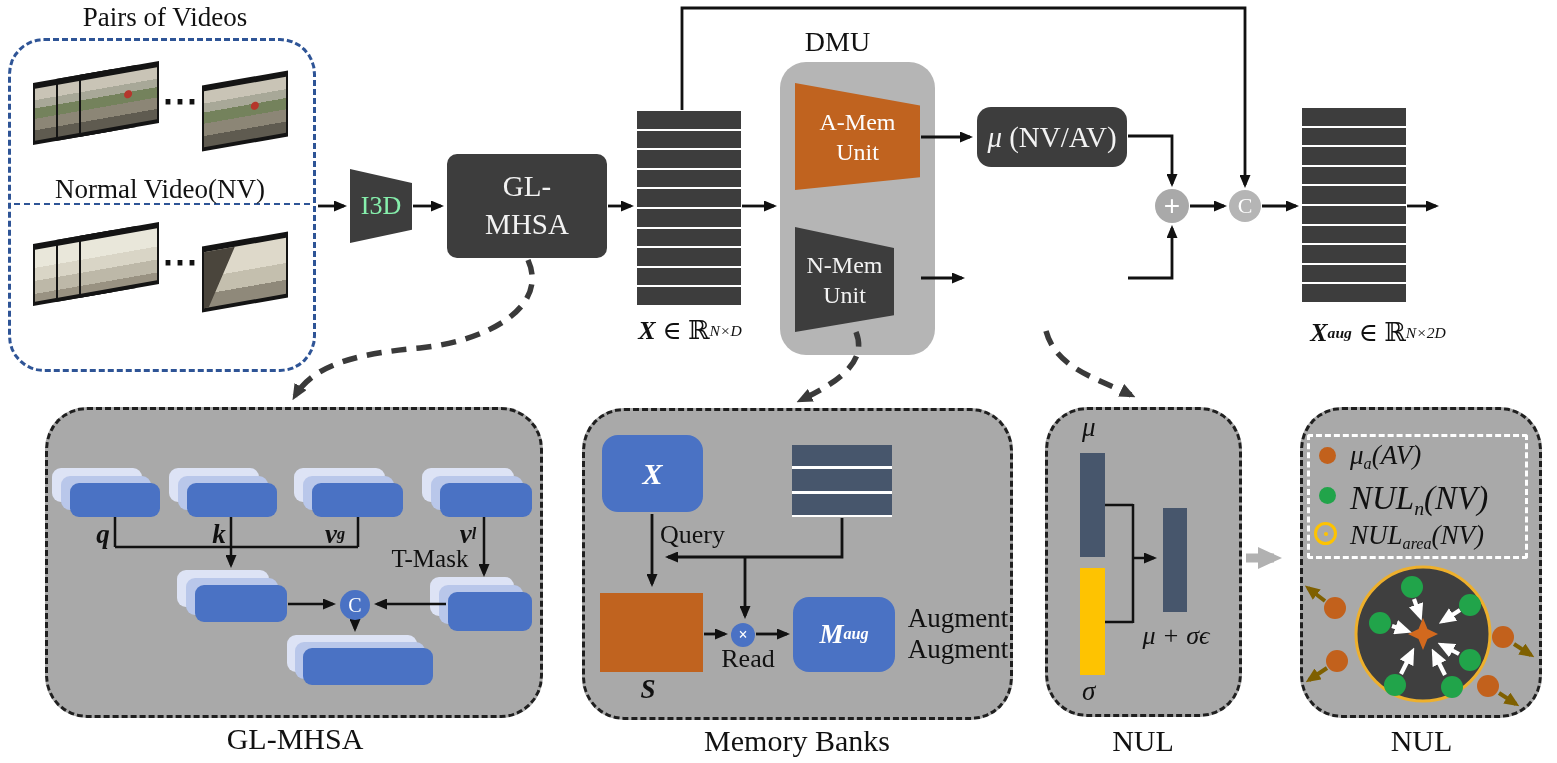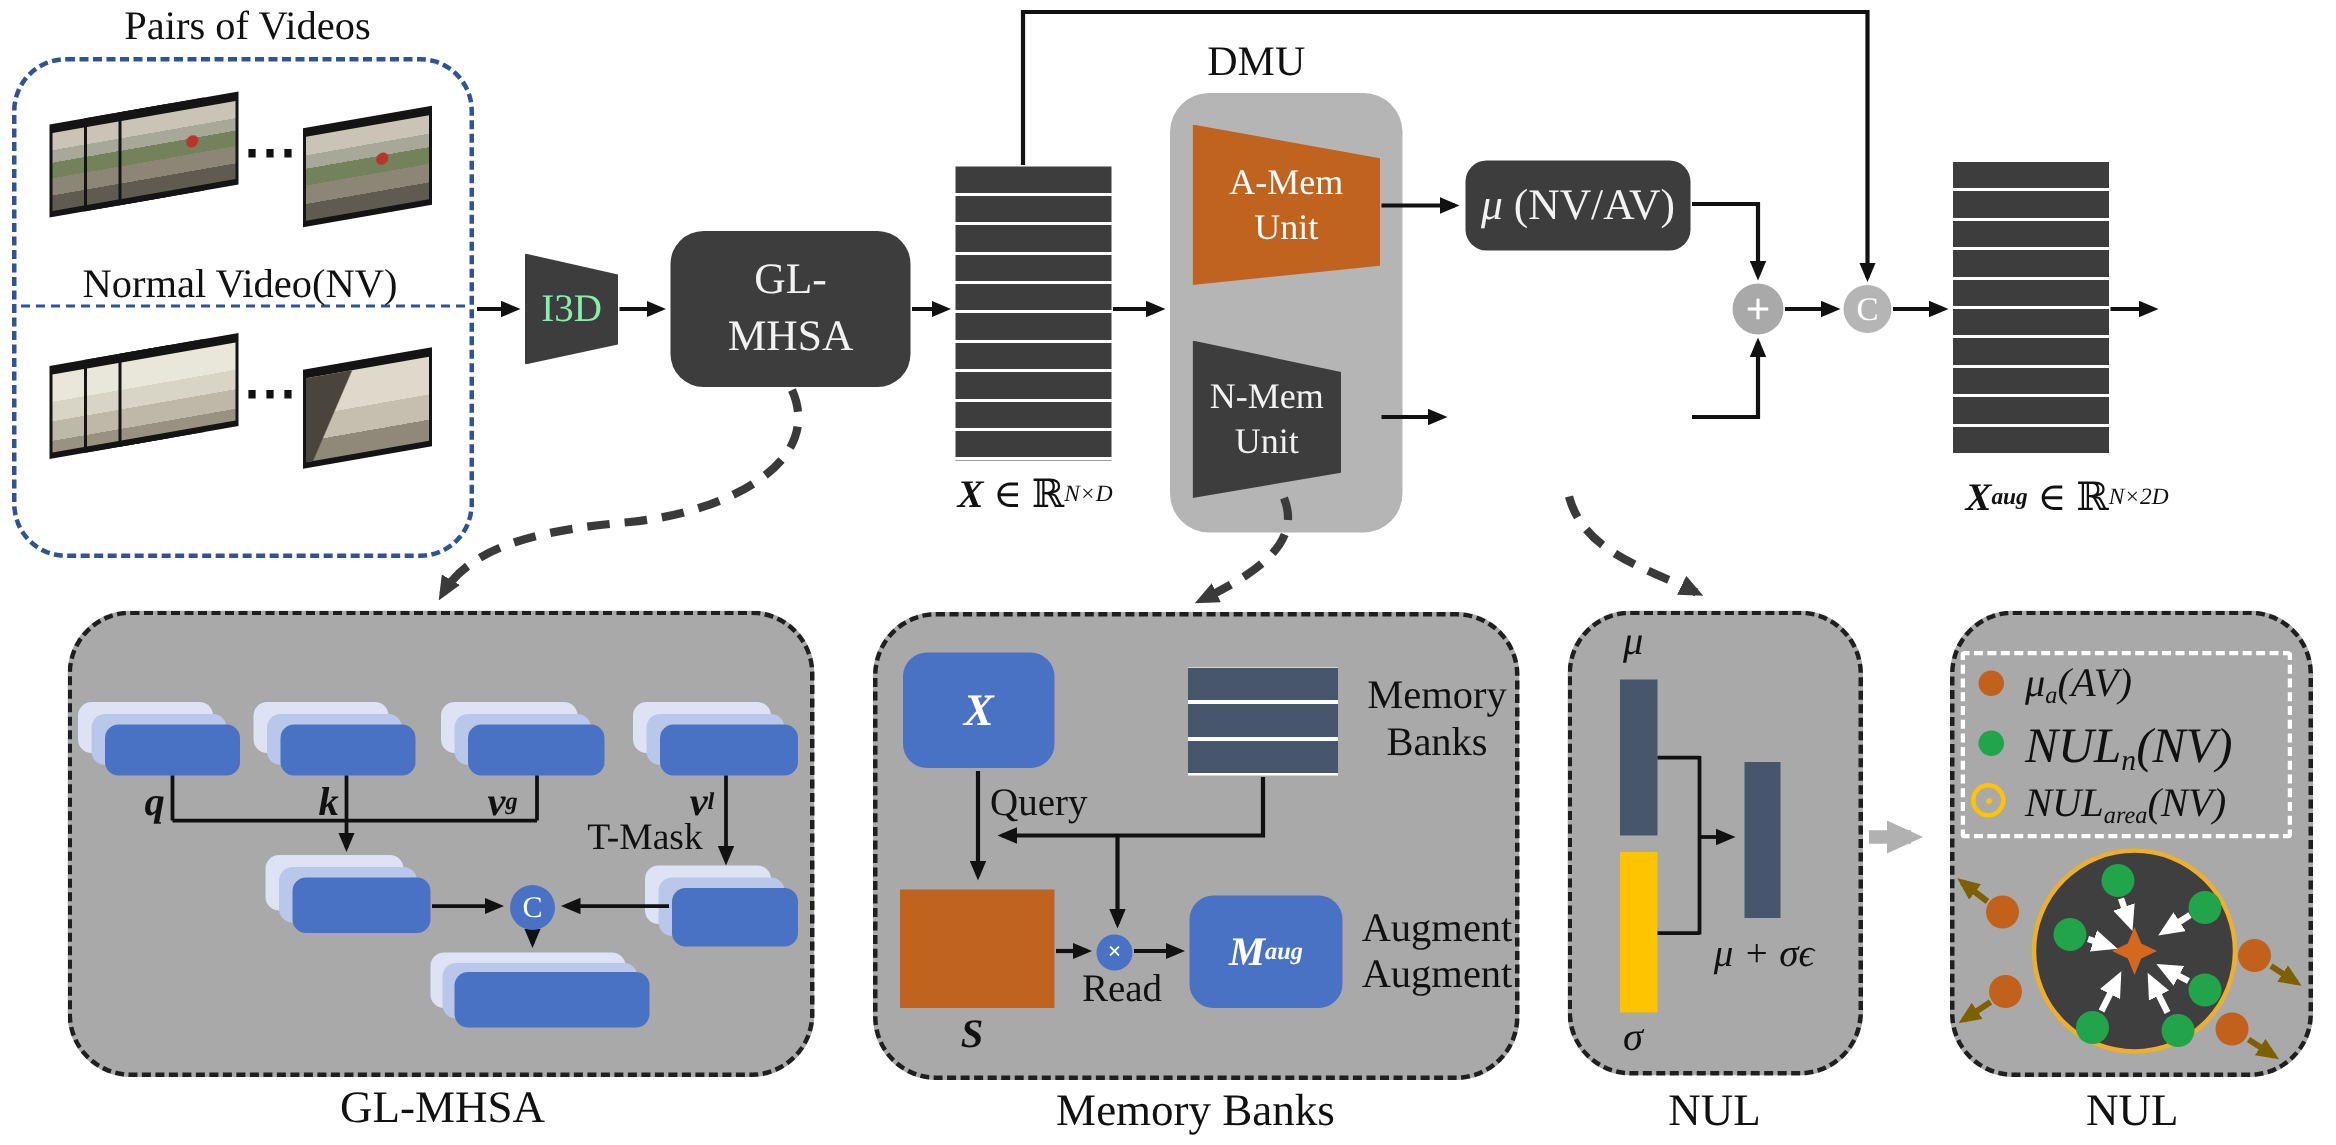--- a/index.html
+++ b/index.html
@@ -7,21 +7,21 @@
           font-family:"Liberation Serif","DejaVu Serif",serif;color:#111;}
   .abs{position:absolute;}
   .ctr{display:flex;align-items:center;justify-content:center;text-align:center;}
   .col{flex-direction:column;}
   .it{font-style:italic;}
   .bd{font-weight:bold;}
   .sub{font-size:0.60em;font-style:italic;vertical-align:-0.28em;}
   .sup{font-size:0.60em;font-style:italic;vertical-align:0.55em;}
   
   .darkbox{background:#3d3d3d;color:#f2f2f2;}
-  .round14{border-radius:14px;} .round16{border-radius:16px;} .round22{border-radius:22px;}
+  .round14{border-radius:14px;} .round16{border-radius:16px;} .round22{border-radius:10px;}
   
   .barstack{background:repeating-linear-gradient(180deg,#3d3d3d 0px,#3d3d3d 17.6px,#ffffff 17.6px,#ffffff 19.6px);}
   .bankstack{background:repeating-linear-gradient(180deg,#47566c 0px,#47566c 21.5px,#ffffff 21.5px,#ffffff 24.5px);}
   
   .panel{background:#a9a9a9;border:3px dashed #1f1f1f;border-radius:42px;box-sizing:border-box;}
   
   .bluebox{border:3px dashed #2e5496;border-radius:36px;box-sizing:border-box;}
   .vframe{position:absolute;background:#141414;transform:skewY(-10deg);
           padding:6px 2px 4px 2px;box-sizing:border-box;}
   .scene{width:100%;height:100%;}
@@ -192,24 +192,20 @@
     <div class="card mid" style="left:8px;top:7px;width:130px;height:37px;"></div>
     <div class="card front" style="left:16px;top:13px;width:130px;height:37px;"></div>
   </div>
 
   <div class="abs panel" style="left:582px;top:408px;width:431px;height:312px;"></div>
   <div class="abs ctr" style="left:702px;top:724px;width:190px;font-size:30px;">Memory Banks</div>
 
   <div class="abs ctr bd it" style="left:602px;top:435px;width:101px;height:77px;background:#4a72c4;border-radius:16px;color:#fff;font-size:30px;">X</div>
 
   <div class="abs bankstack" style="left:792px;top:445px;width:100px;height:72px;"></div>
-  <div class="abs ctr col" style="left:898px;top:448px;width:120px;font-size:27px;line-height:1.15;">
-    <span>Memory</span>
-    <span>Banks</span>
-  </div>
 
   <div class="abs" style="left:660px;top:520px;font-size:26px;">Query</div>
 
   <div class="abs" style="left:600px;top:593px;width:103px;height:79px;background:#c0631f;"></div>
   <div class="abs ctr bd it" style="left:618px;top:674px;width:60px;font-size:27px;">S</div>
 
   <div class="abs ctr gcirc bluecirc node" style="left:731px;top:623px;width:24px;height:24px;font-size:16px;font-weight:bold;">×</div>
   <div class="abs ctr" style="left:710px;top:644px;width:76px;font-size:26px;">Read</div>
 
   <div class="abs ctr" style="left:793px;top:597px;width:102px;height:75px;background:#4a72c4;border-radius:16px;color:#fff;font-size:27px;">

